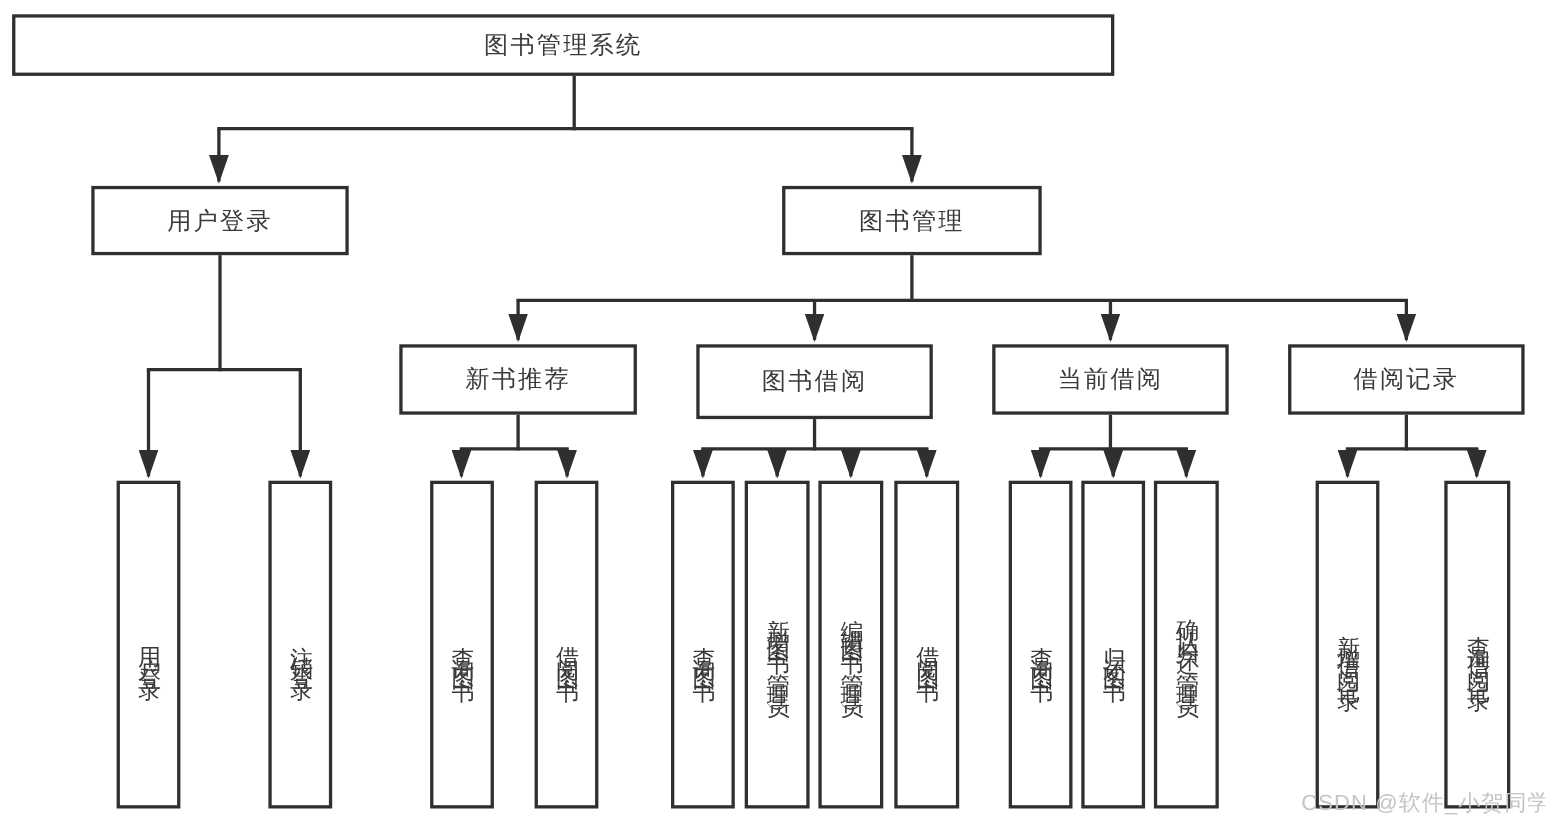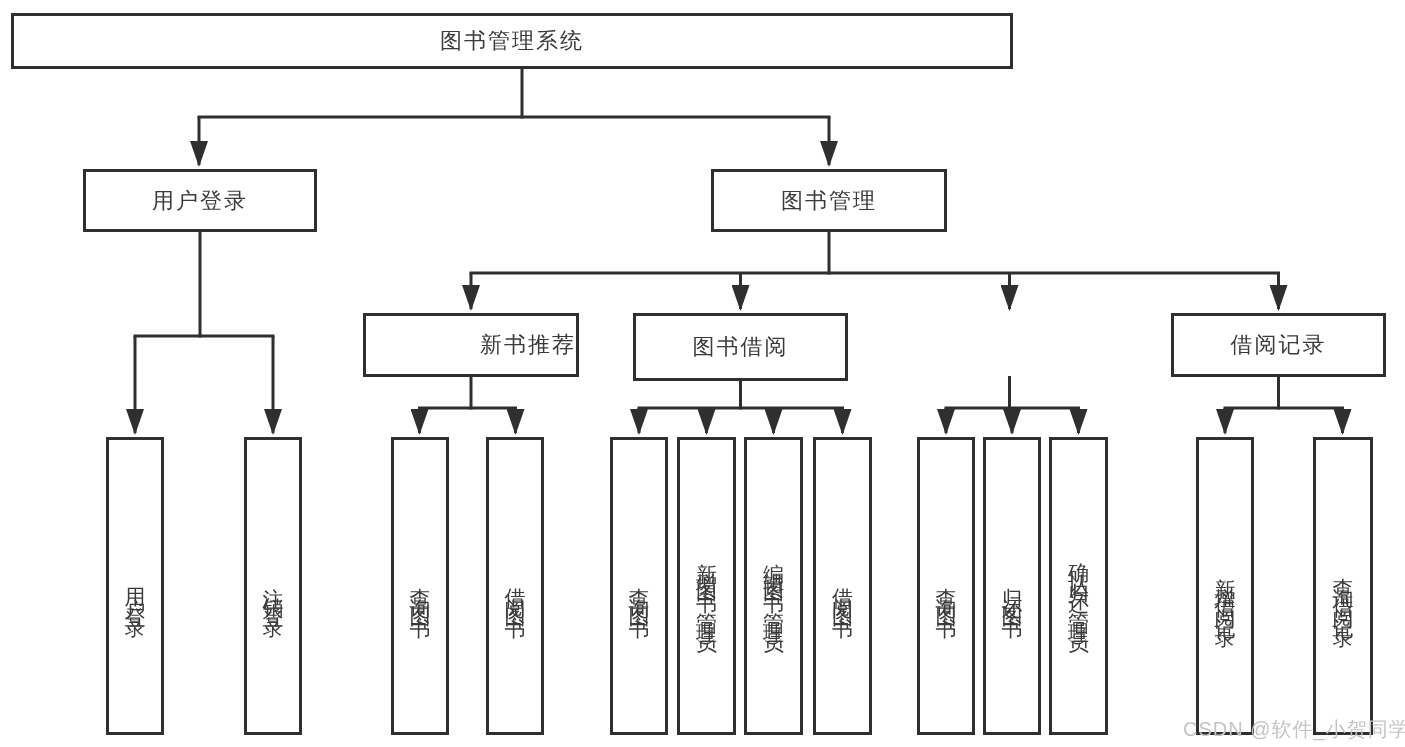--- a/index.html
+++ b/index.html
@@ -115,25 +115,28 @@
     <span class="label">图书管理系统</span>
   </div>
 
   <div class="node h" style="left:83px;top:169px;width:234px;height:63px;">
     <span class="label">用户登录</span>
   </div>
   <div class="node h" style="left:711px;top:169px;width:236px;height:63px;">
     <span class="label">图书管理</span>
   </div>
 
-  <div class="node h" style="left:363px;top:313px;width:216px;height:64px;justify-content:flex-end;">
+  <div class="node h" style="left:363px;top:313px;width:216px;height:64px;">
     <span class="label">新书推荐</span>
   </div>
   <div class="node h" style="left:633px;top:313px;width:215px;height:68px;">
     <span class="label">图书借阅</span>
+  </div>
+  <div class="node h" style="left:902px;top:313px;width:215px;height:64px;">
+    <span class="label">当前借阅</span>
   </div>
   <div class="node h" style="left:1171px;top:313px;width:215px;height:64px;">
     <span class="label">借阅记录</span>
   </div>
 
   <div class="node v" style="left:106px;top:437px;width:58px;height:298px;">
     <span class="label">用户登录</span>
   </div>
   <div class="node v" style="left:244px;top:437px;width:58px;height:298px;">
     <span class="label">注销登录</span>

